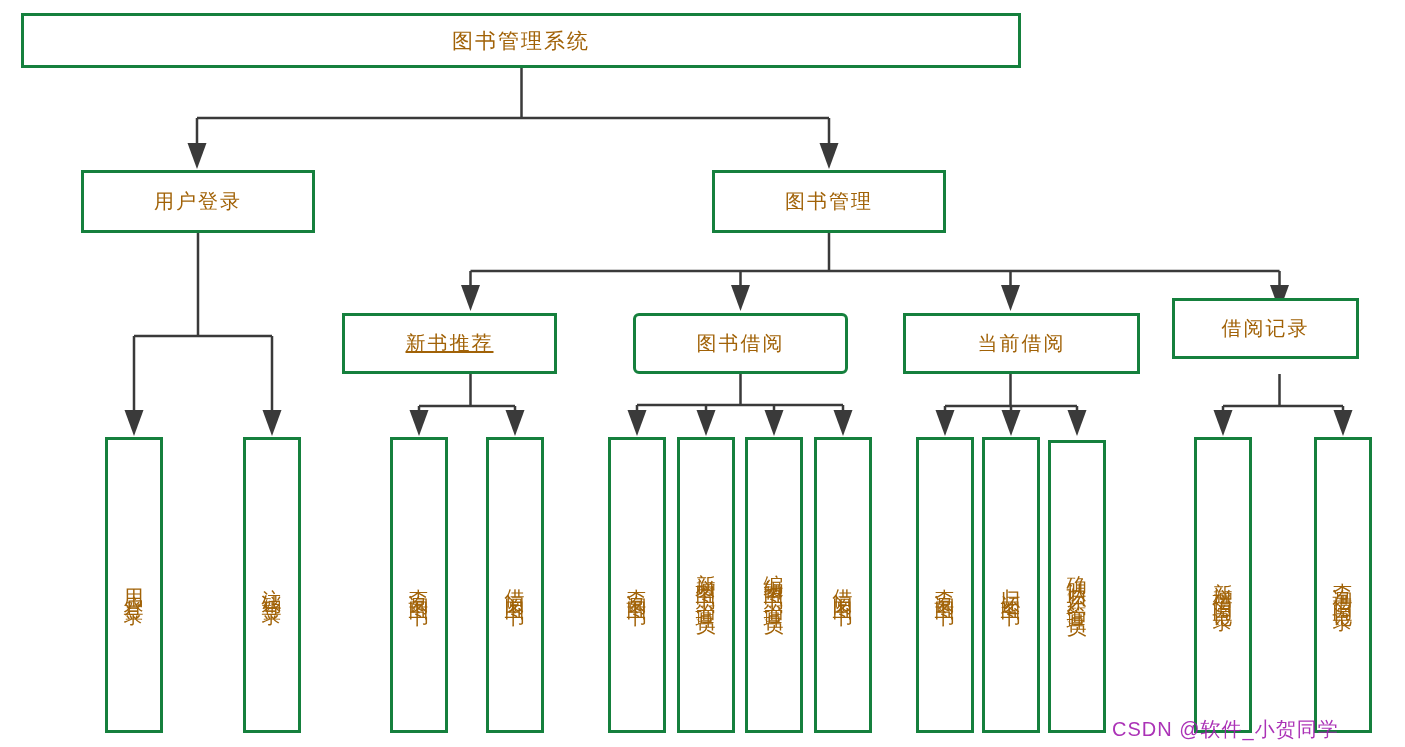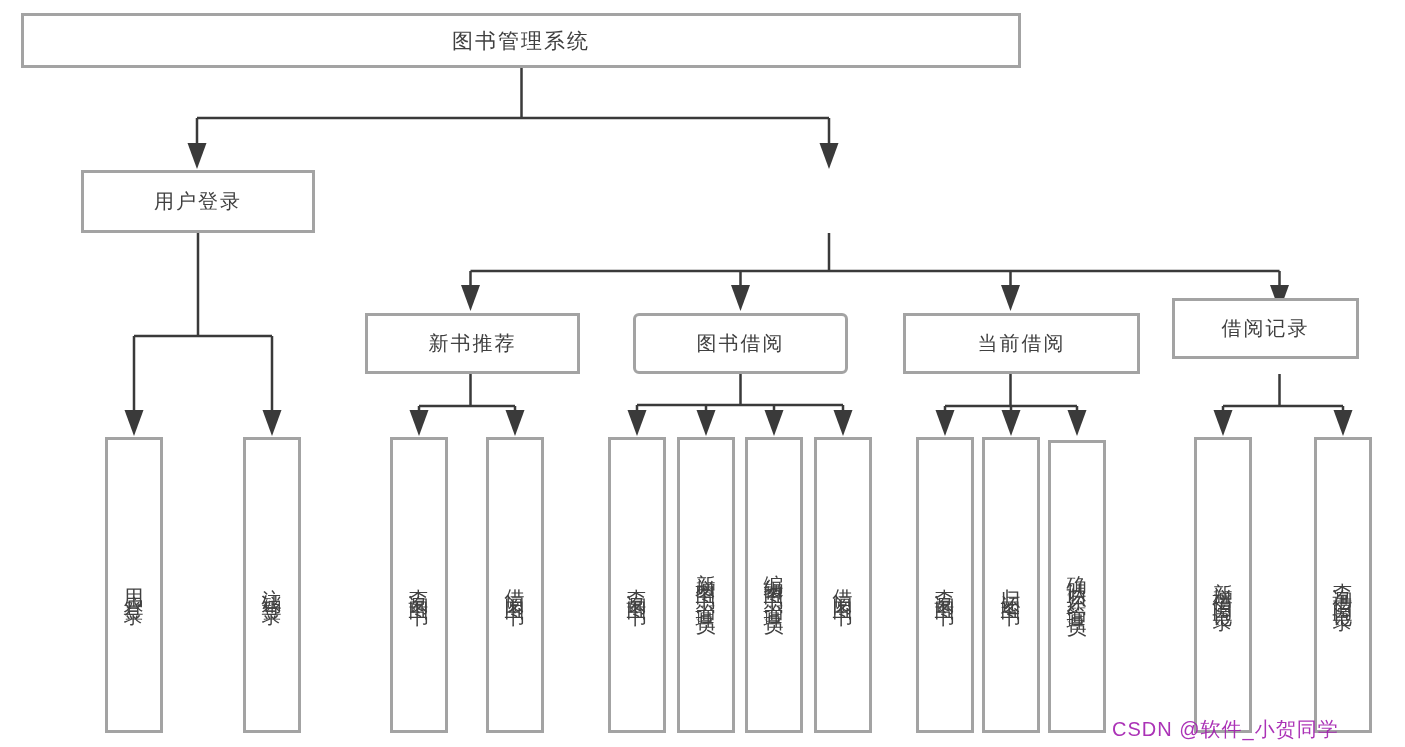--- a/index.html
+++ b/index.html
@@ -16,26 +16,26 @@
     overflow: hidden;
   }
   #wires {
     position: absolute;
     left: 0; top: 0;
     z-index: 0;
   }
   .node {
     position: absolute;
     box-sizing: border-box;
-    border: 3px solid #a3a3a3;
+    border: 3px solid #15803d;
     background: #ffffff;
     display: flex;
     align-items: center;
     justify-content: center;
-    color: #404040;
+    color: #a16207;
     z-index: 1;
   }
   .hbox {
     font-size: 20px;
     letter-spacing: 2px;
     white-space: nowrap;
   }
   .hbox.root {
     font-size: 21px;
   }
@@ -109,22 +109,23 @@
     <g>
       <path d="M1279.5 374 V406 M1223 406 H1343 M1223 406 V411 M1343 406 V411"></path>
       <polygon fill="#3a3a3a" stroke="none" points="1213.5,410 1232.5,410 1223,436"></polygon>
       <polygon fill="#3a3a3a" stroke="none" points="1333.5,410 1352.5,410 1343,436"></polygon>
     </g>
   </svg>
 
   <div class="node hbox root" style="left:21px; top:13px; width:1000px; height:55px;">图书管理系统</div>
 
   <div class="node hbox" style="left:81px; top:170px; width:234px; height:63px;">用户登录</div>
+  <div class="node hbox" style="left:712px; top:170px; width:234px; height:63px;">图书管理</div>
 
-  <div class="node hbox" style="left:365px; top:313px; width:215px; height:61px;">新书推荐</div>
+  <div class="node hbox" style="left:342px; top:313px; width:215px; height:61px;text-decoration:underline;">新书推荐</div>
   <div class="node hbox" style="left:633px; top:313px; width:215px; height:61px;border-radius:6px;">图书借阅</div>
   <div class="node hbox" style="left:903px; top:313px; width:237px; height:61px;">当前借阅</div>
   <div class="node hbox" style="left:1172px; top:298px; width:187px; height:61px;">借阅记录</div>
 
   <div class="node vbox" style="left:105px; top:437px; width:58px; height:296px;">用户登录</div>
   <div class="node vbox" style="left:243px; top:437px; width:58px; height:296px;">注销登录</div>
 
   <div class="node vbox" style="left:390px; top:437px; width:58px; height:296px;">查询图书</div>
   <div class="node vbox" style="left:486px; top:437px; width:58px; height:296px;">借阅图书</div>
 

